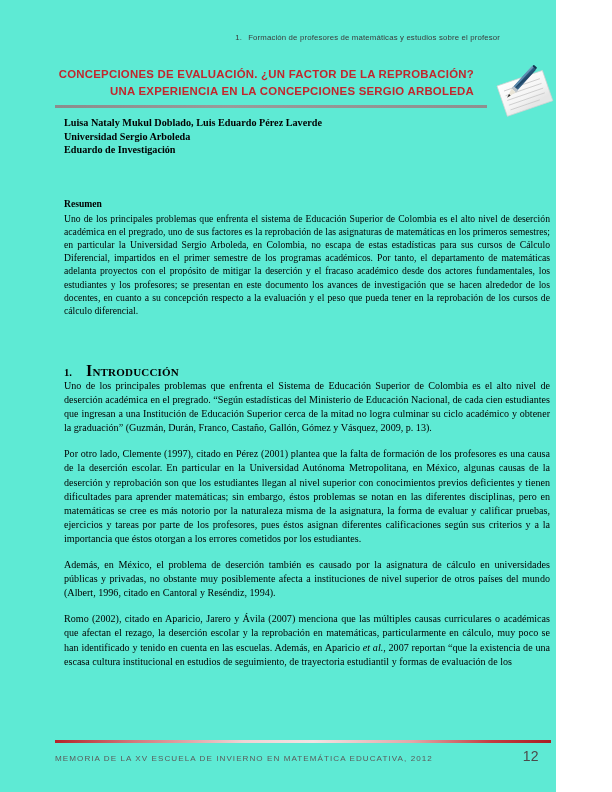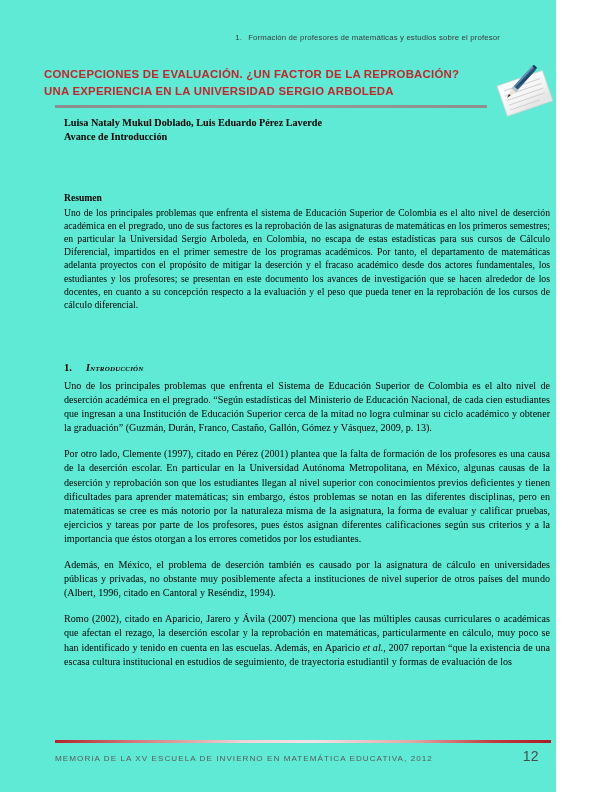--- a/index.html
+++ b/index.html
@@ -29,23 +29,23 @@
     white-space: nowrap;
   }
   .running-head .rh-num {
     margin-right: 6px;
   }
 
   
   .title-block {
     position: absolute;
     top: 66px;
-    left: 44px;
+    left: 34px;
     width: 440px;
-    text-align: left;
+    text-align: right;
   }
   .doc-title-line {
     font-family: "Liberation Sans", sans-serif;
     font-weight: bold;
     font-size: 11.4px;
     line-height: 17px;
     color: #c1272d;
     letter-spacing: 0.25px;
   }
 
@@ -75,21 +75,21 @@
     left: 64px;
     width: 470px;
     font-size: 10.2px;
     line-height: 13.6px;
   }
   .authors div { white-space: nowrap; font-weight: bold; }
 
   
   .abstract {
     position: absolute;
-    top: 192px;
+    top: 198px;
     left: 64px;
     width: 486px;
   }
   .abstract-heading {
     font-size: 9.6px;
     font-weight: bold;
     line-height: 12.5px;
     margin-bottom: 1px;
   }
   .abstract-body {
@@ -113,23 +113,22 @@
     width: 486px;
     font-size: 10.6px;
     font-weight: bold;
   }
   .section-heading .sec-num {
     display: inline-block;
     width: 22px;
   }
   .section-heading .sec-title {
     font-variant: small-caps;
-    font-size: 10px;
+    font-size: 16px;
     letter-spacing: 0.2px;
-    font-style: italic;
   }
 
   .body-copy {
     position: absolute;
     top: 379px;
     left: 64px;
     width: 486px;
   }
   .body-copy p {
     margin: 0 0 12px 0;
@@ -180,21 +179,21 @@
 <body>
 
 <div class="page">
 
   <div class="running-head">
     <span class="rh-num">1.</span><span>Formación de profesores de matemáticas y estudios sobre el profesor</span>
   </div>
 
   <div class="title-block">
     <div class="doc-title-line">CONCEPCIONES DE EVALUACIÓN. ¿UN FACTOR DE LA REPROBACIÓN?</div>
-    <div class="doc-title-line">UNA EXPERIENCIA EN LA UNIVERSIDAD SERGIO ARBOLEDA</div>
+    <div class="doc-title-line">UNA EXPERIENCIA EN LA CONCEPCIONES SERGIO ARBOLEDA</div>
   </div>
 
   <div class="title-rule"></div>
 
   <div class="note-icon">
     <svg width="70" height="62" viewBox="0 0 70 62" xmlns="http://www.w3.org/2000/svg">
       <defs>
         <linearGradient id="penBody" x1="0" y1="0" x2="1" y2="1">
           <stop offset="0%" stop-color="#8fb2cc"></stop>
           <stop offset="28%" stop-color="#2d5e84"></stop>
@@ -225,21 +224,22 @@
         <rect x="24.2" y="26" width="6.2" height="3.2" fill="#b9c3cb"></rect>
         <polygon points="24.6,29.2 30.0,29.2 27.3,39 " fill="#e9e4d6"></polygon>
         <polygon points="26.2,35 28.4,35 27.3,39 " fill="#2b2b2b"></polygon>
         <rect x="25.0" y="-3.4" width="4.6" height="2" rx="0.8" fill="#123650"></rect>
       </g>
     </svg>
   </div>
 
   <div class="authors">
     <div>Luisa Nataly Mukul Doblado, Luis Eduardo Pérez Laverde</div>
-    <div>Avance de Introducción</div>
+    <div>Universidad Sergio Arboleda</div>
+    <div>Eduardo de Investigación</div>
   </div>
 
   <div class="abstract">
     <div class="abstract-heading">Resumen</div>
     <div class="abstract-body">Uno de los principales problemas que enfrenta el sistema de Educación Superior de Colombia es el alto nivel de deserción académica en el pregrado, uno de sus factores es la reprobación de las asignaturas de matemáticas en los primeros semestres; en particular la Universidad Sergio Arboleda, en Colombia, no escapa de estas estadísticas para sus cursos de Cálculo Diferencial, impartidos en el primer semestre de los programas académicos. Por tanto, el departamento de matemáticas adelanta proyectos con el propósito de mitigar la deserción y el fracaso académico desde dos actores fundamentales, los estudiantes y los profesores; se presentan en este documento los avances de investigación que se hacen alrededor de los docentes, en cuanto a su concepción respecto a la evaluación y el peso que pueda tener en la reprobación de los cursos de cálculo diferencial.</div>
   </div>
 
   <div class="section-heading">
     <span class="sec-num">1.</span><span class="sec-title">Introducción</span>
   </div>

